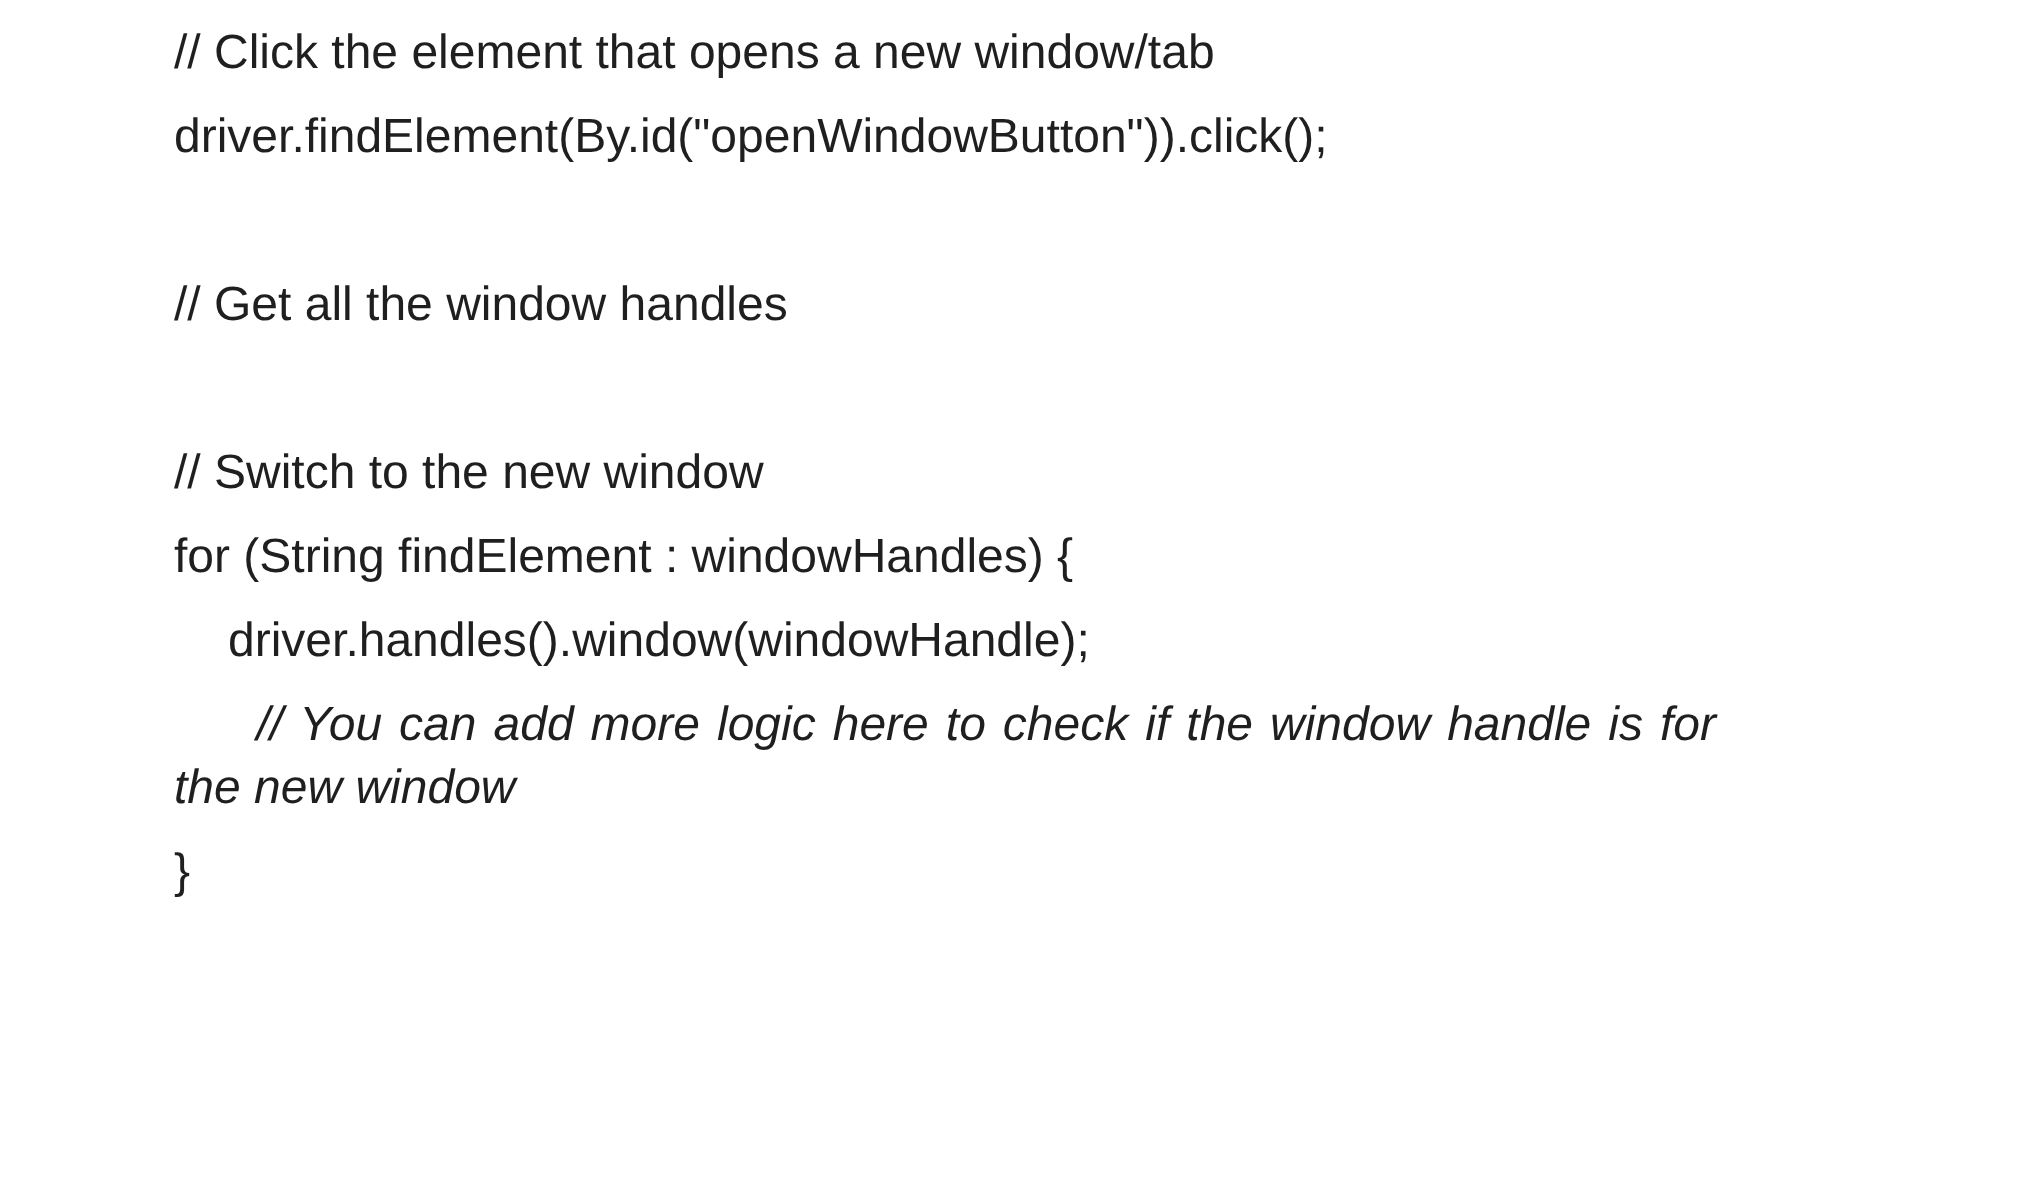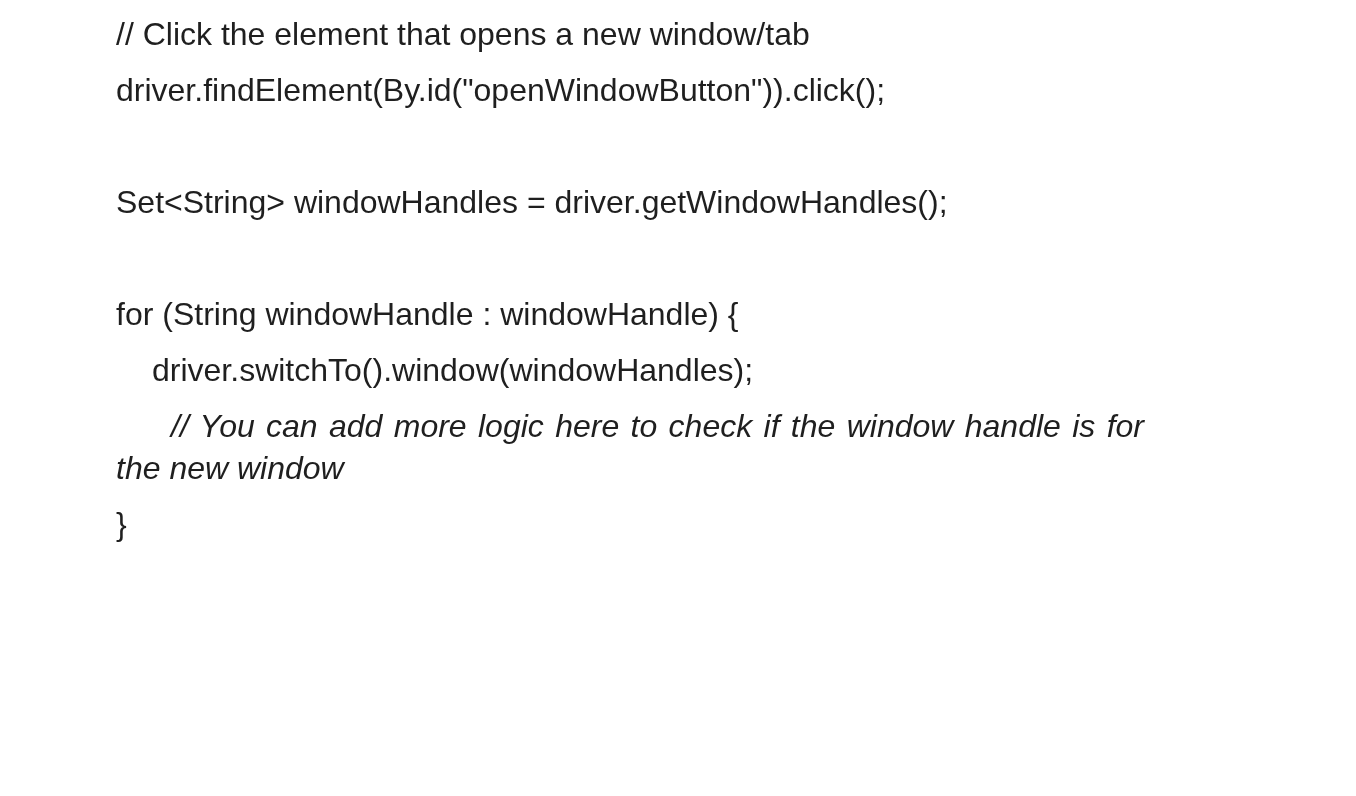--- a/index.html
+++ b/index.html
@@ -40,20 +40,21 @@
     font-style: italic;
   }
 </style>
 </head>
 <body>
 
 <div class="doc">
   <p class="code-line">// Click the element that opens a new window/tab</p>
   <p class="code-line">driver.findElement(By.id("openWindowButton")).click();</p>
   <p class="code-line blank"></p>
-  <p class="code-line">Set&lt;String&gt; windowHandles = driver.getWindowHandles();</p>
+  <p class="code-line">// Get all the window handles</p>
   <p class="code-line blank"></p>
-  <p class="code-line">for (String windowHandle : windowHandle) {</p>
-  <p class="code-line indent-1">driver.switchTo().window(windowHandles);</p>
+  <p class="code-line">// Switch to the new window</p>
+  <p class="code-line">for (String findElement : windowHandles) {</p>
+  <p class="code-line indent-1">driver.handles().window(windowHandle);</p>
   <p class="code-line indent-2 justified">// You can add more logic here to check if the window handle is for the new window</p>
   <p class="code-line">}</p>
   <p class="code-line blank"></p>
 </div>
 
 </body></html>

